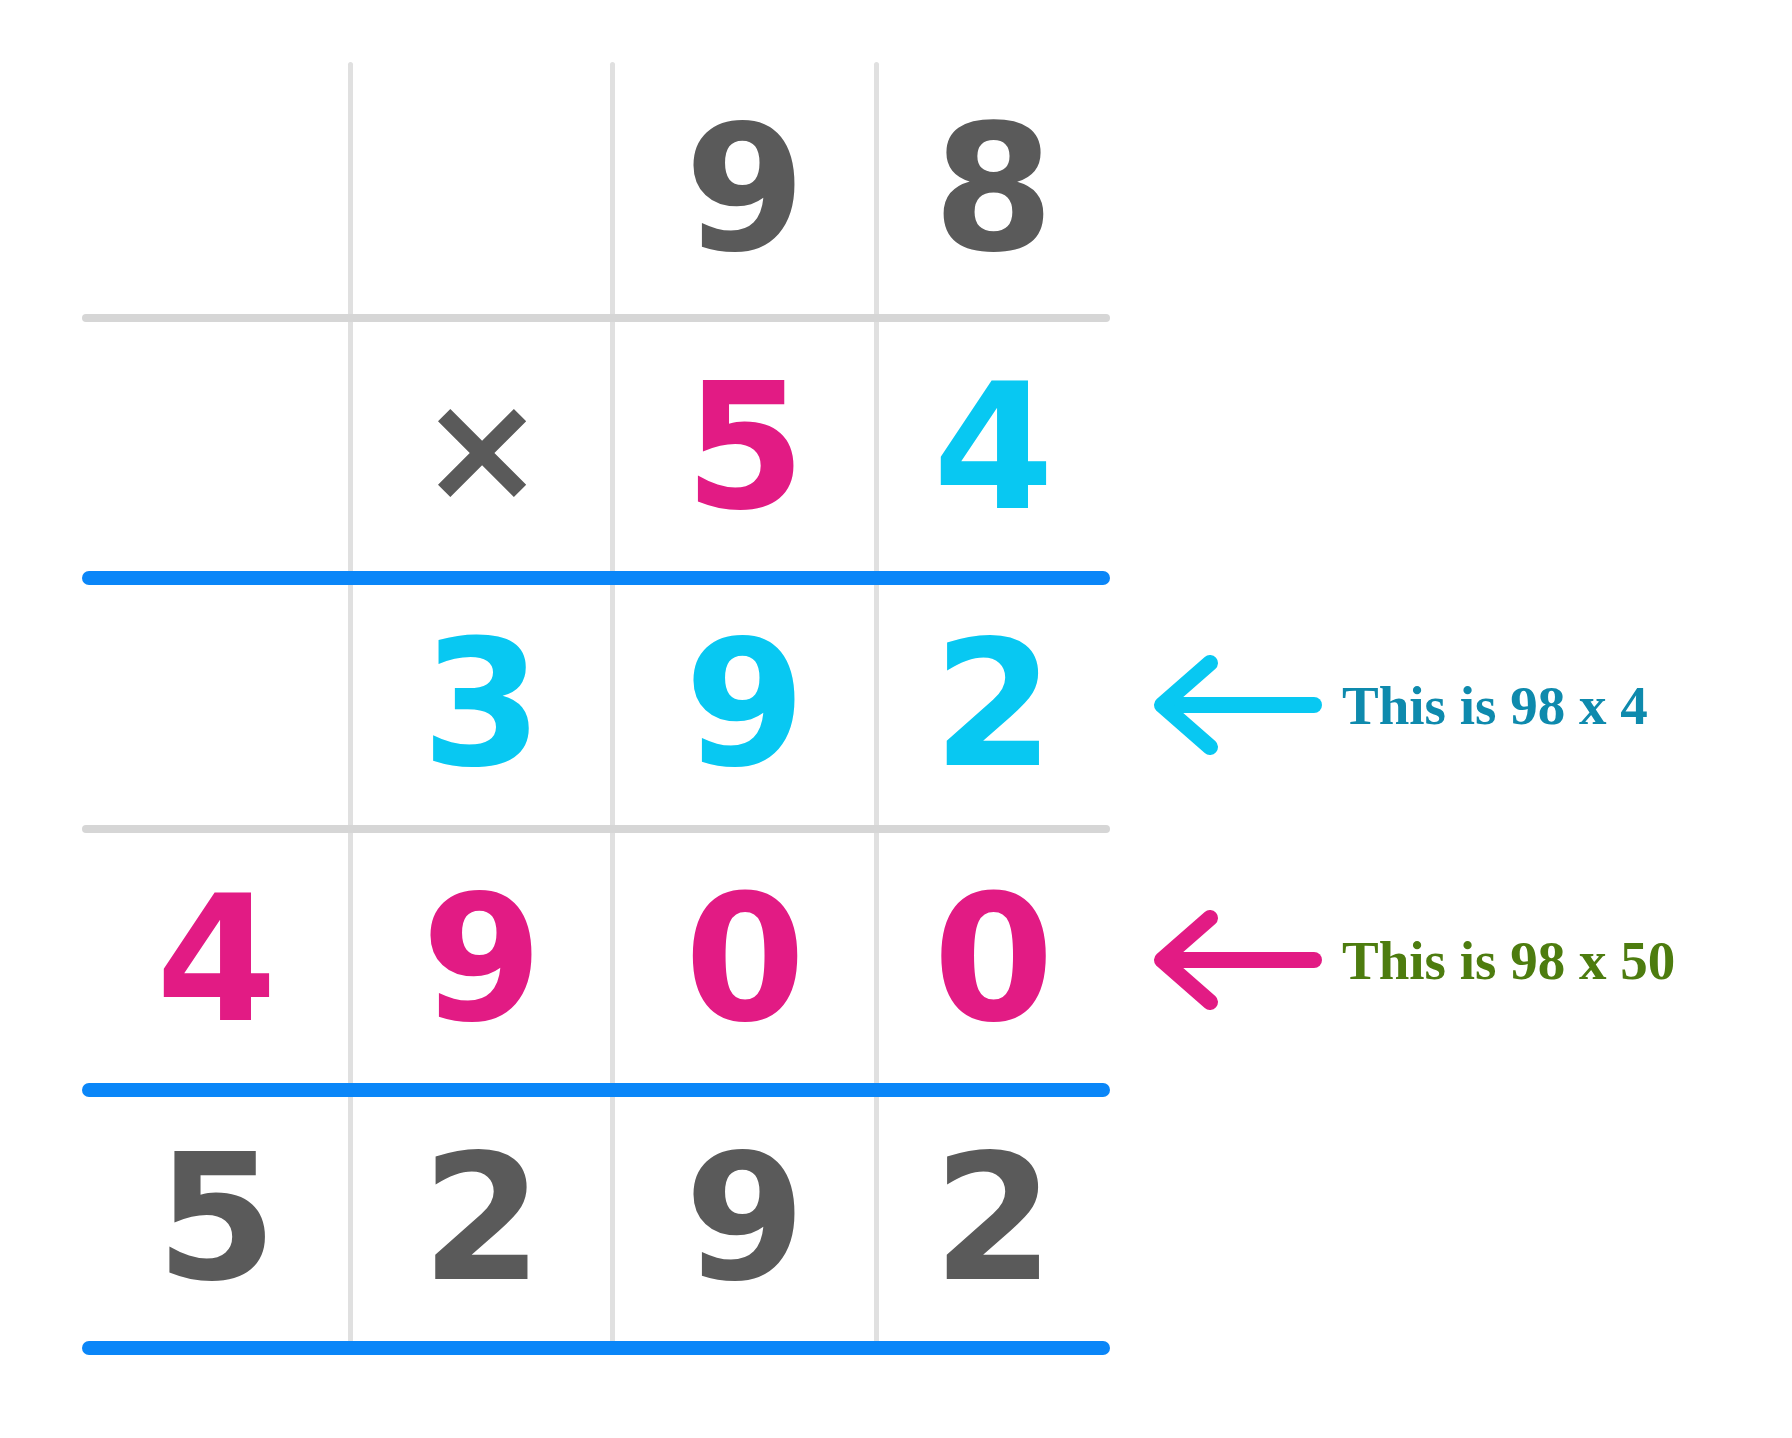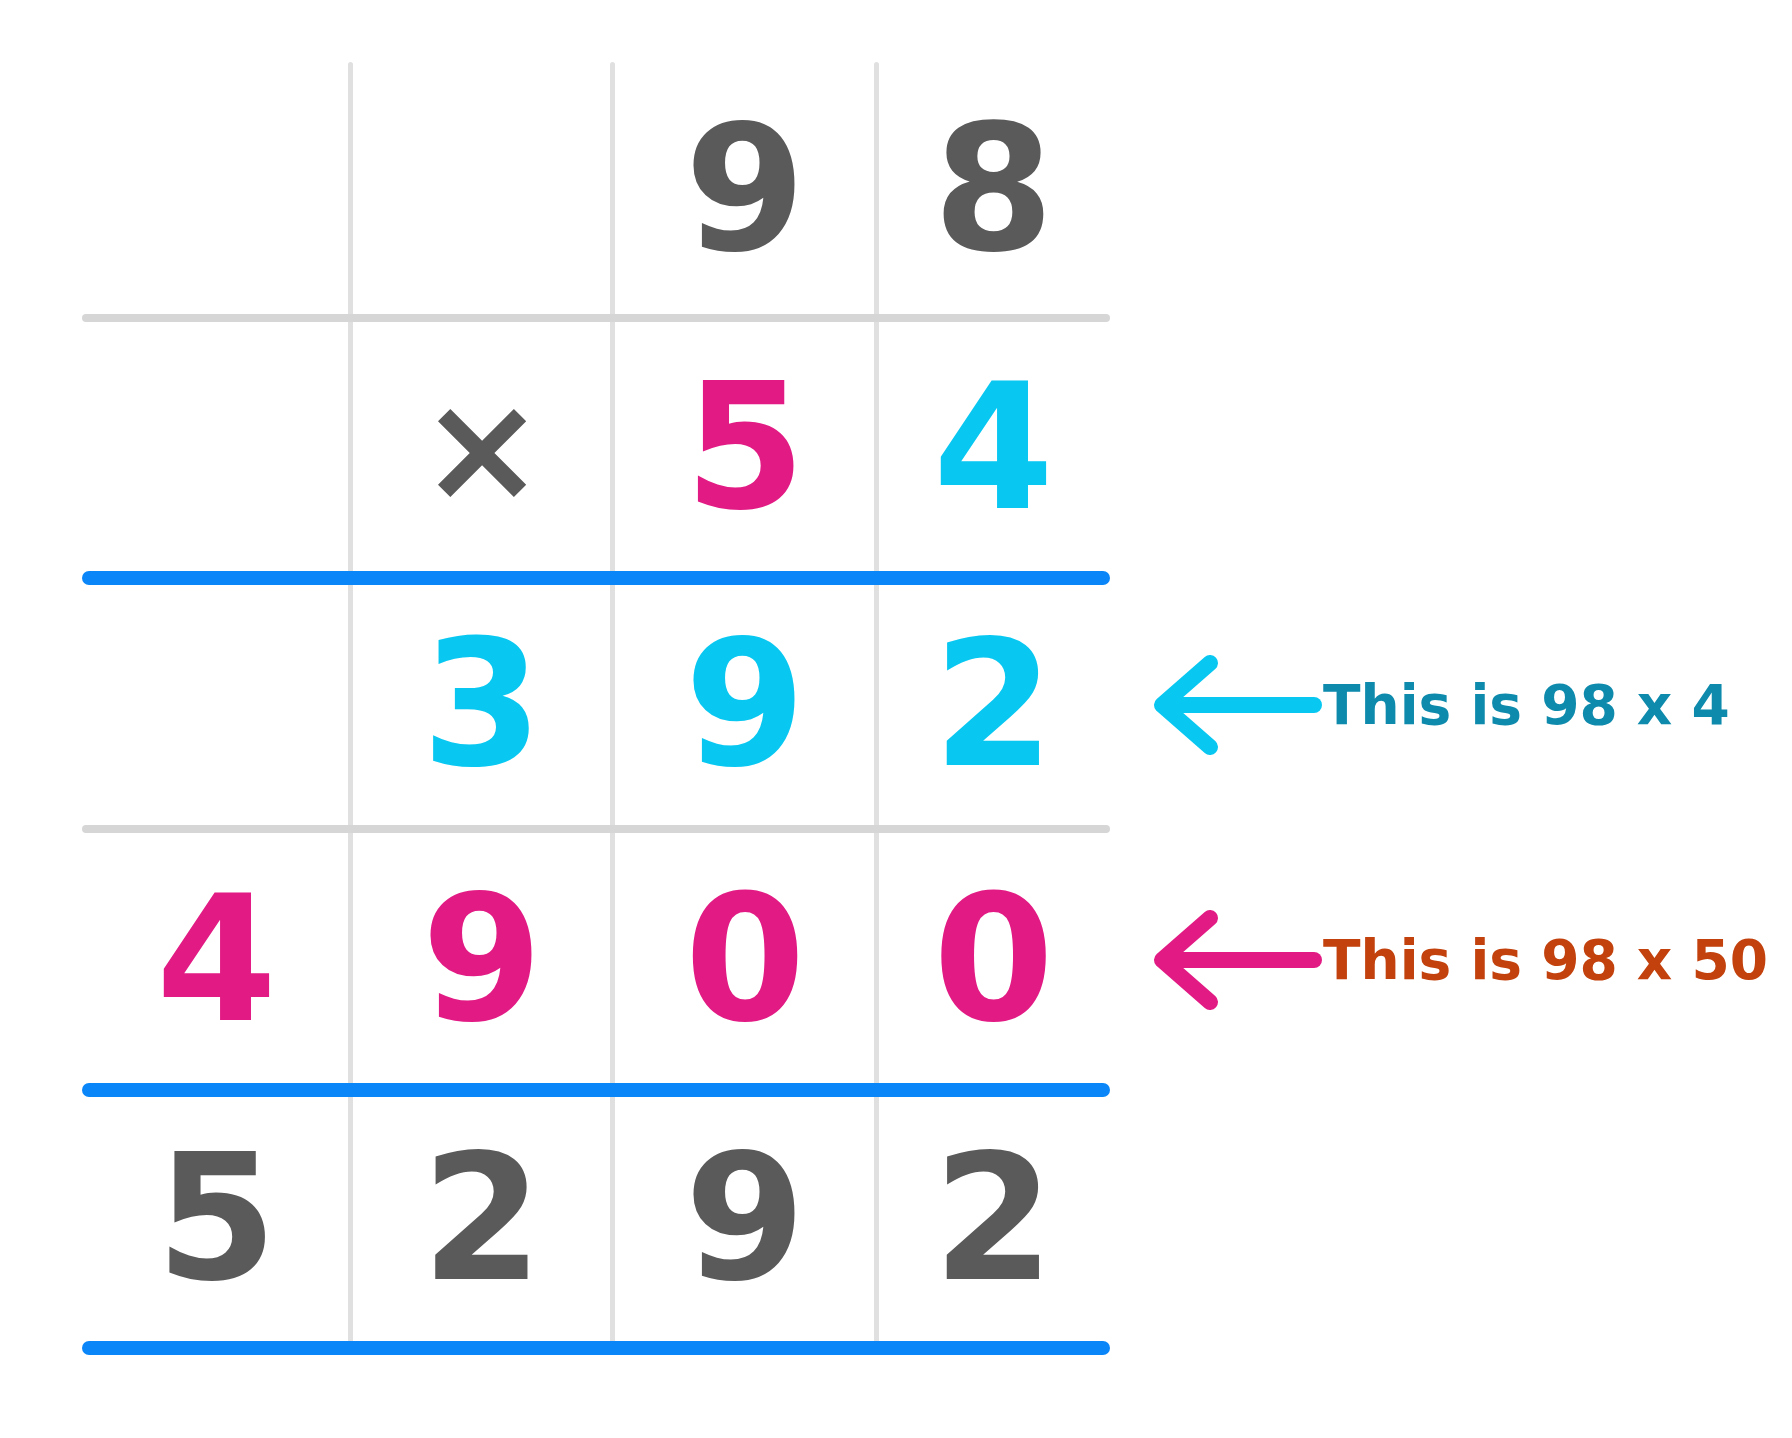--- a/index.html
+++ b/index.html
@@ -33,23 +33,24 @@
   .cell.c2{width:264px;}
   .cell.c3{width:233px;}
   .cell.op{font-size:150px;}
   
   .annotation{
     position:absolute;left:1148px;height:100px;
     display:flex;align-items:center;
   }
   .annotation svg{display:block;flex:0 0 auto;}
   .annotation .label{
-    margin-left:1px;
+    margin-left:20px;
     font-size:55px;font-weight:bold;line-height:1;
     white-space:nowrap;
+    font-family:Liberation Serif, serif;
   }
 </style>
 </head>
 <body>
 
 <div class="stage">
 
   <div class="vline" style="left: 348px; background: rgb(224, 224, 224);"></div>
   <div class="vline" style="left: 610px; background: rgb(224, 224, 224);"></div>
   <div class="vline" style="left: 874px; background: rgb(224, 224, 224);"></div>
@@ -105,17 +106,17 @@
     <span class="label" style="color: rgb(14, 138, 173);">This is 98 x 4</span>
   </div>
 
   <div class="annotation" style="top:910px">
     <svg width="174" height="100" viewBox="0 0 174 100">
       <g fill="none" stroke-linecap="round" stroke-linejoin="round" stroke-width="16" stroke="#e21b84">
         <path d="M166 50 L16 50"></path>
         <path d="M62 8 L14 50 L62 92"></path>
       </g>
     </svg>
-    <span class="label" style="color: #c2410c;">This is 98 x 50</span>
+    <span class="label" style="color: #4d7c0f;">This is 98 x 50</span>
   </div>
 
 
 </div>
 
 </body></html>

